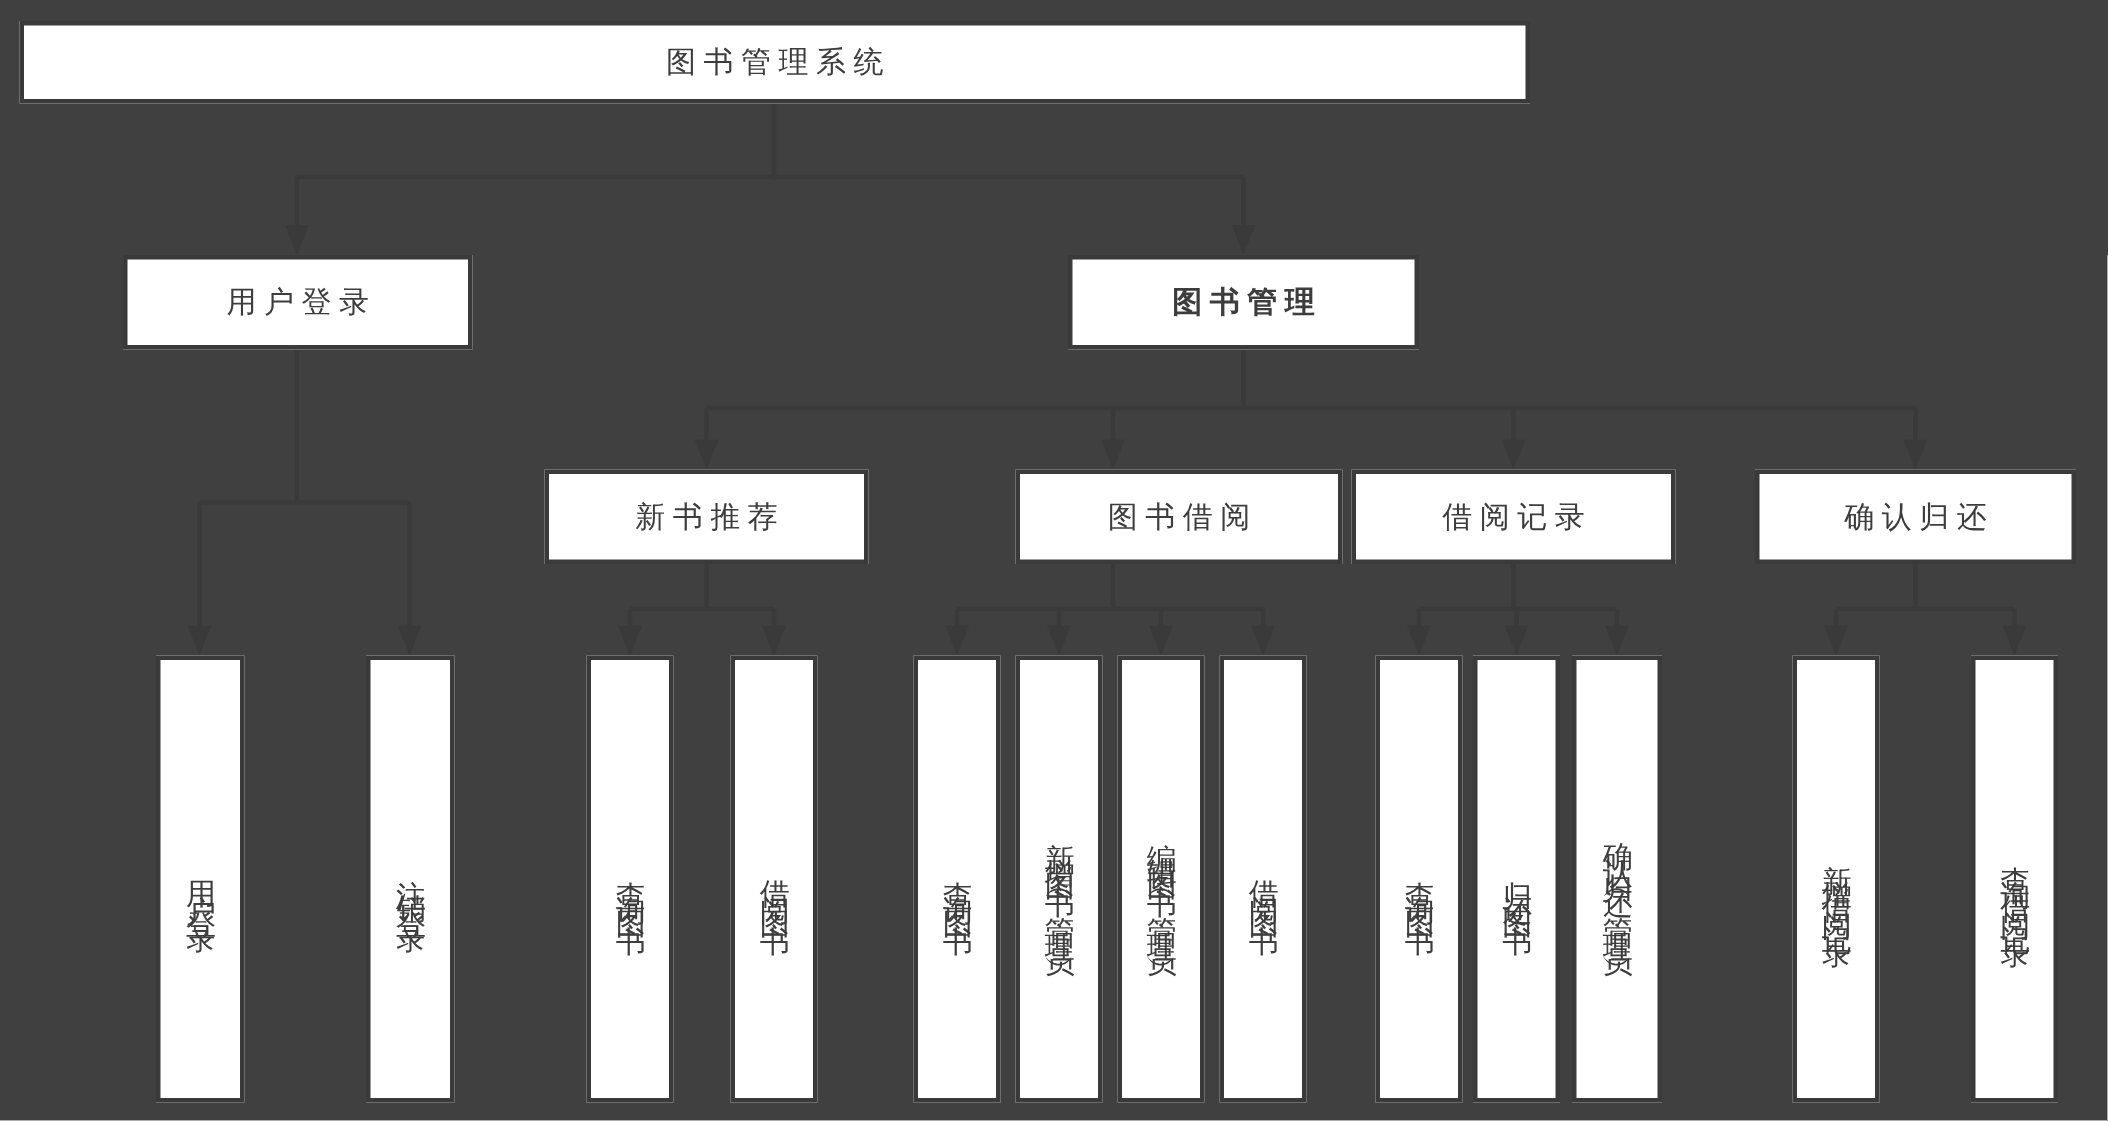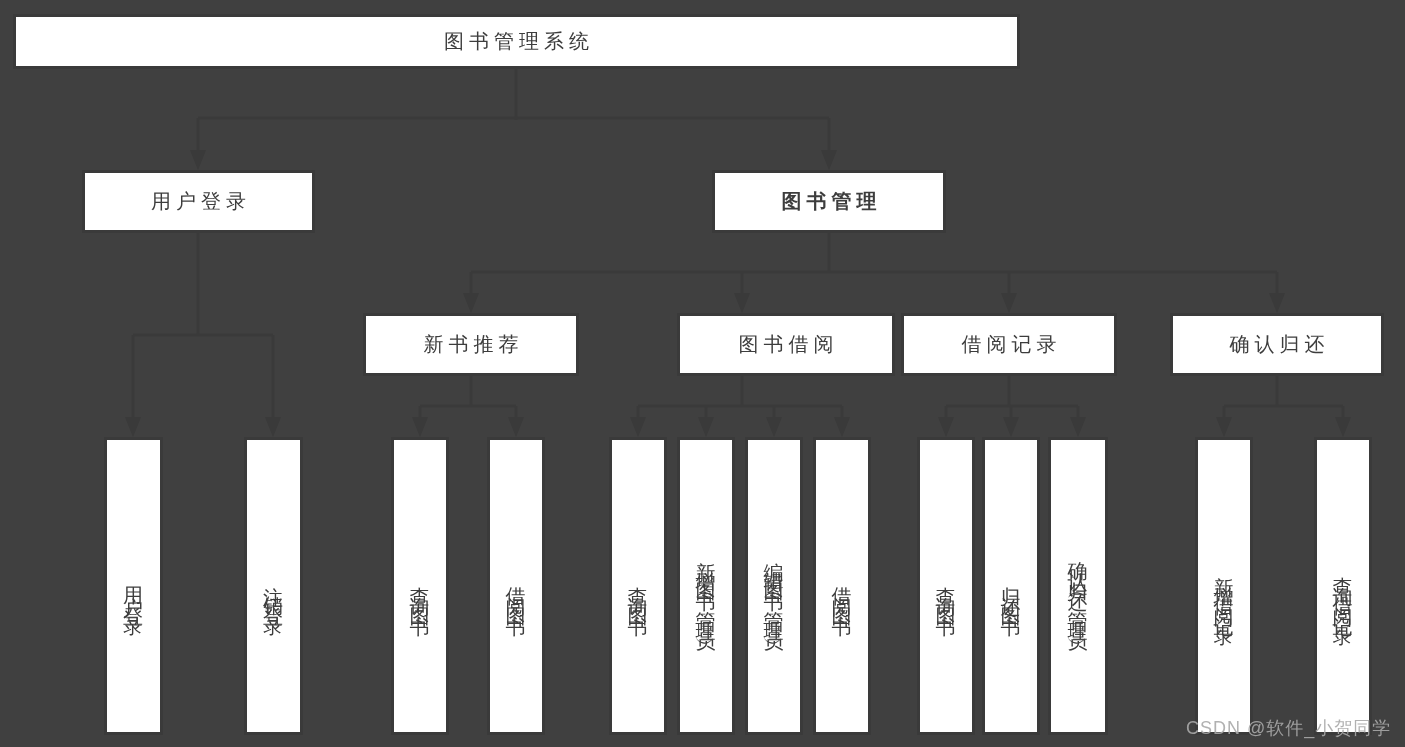--- a/index.html
+++ b/index.html
@@ -181,15 +181,14 @@
     <span class="lbl-v">确认归还（管理员）</span>
   </div>
 
   <div class="node" style="left:1195px; top:437px; width:58px; height:298px;">
     <span class="lbl-v">新增借阅记录</span>
   </div>
   <div class="node" style="left:1314px; top:437px; width:58px; height:298px;">
     <span class="lbl-v">查询借阅记录</span>
   </div>
 
-  <div class="watermark">CSDN @软件_小贺同学</div>
 
 </div>
 
 </body></html>

